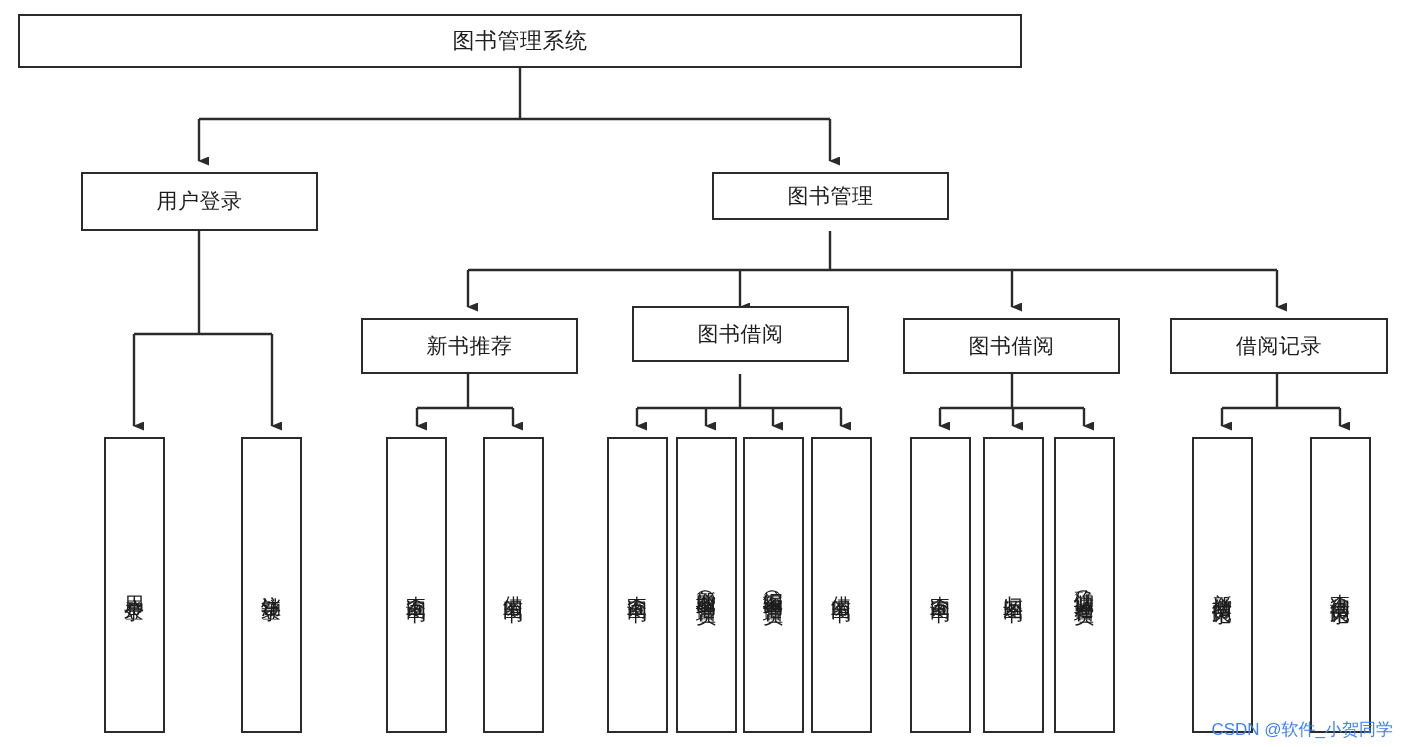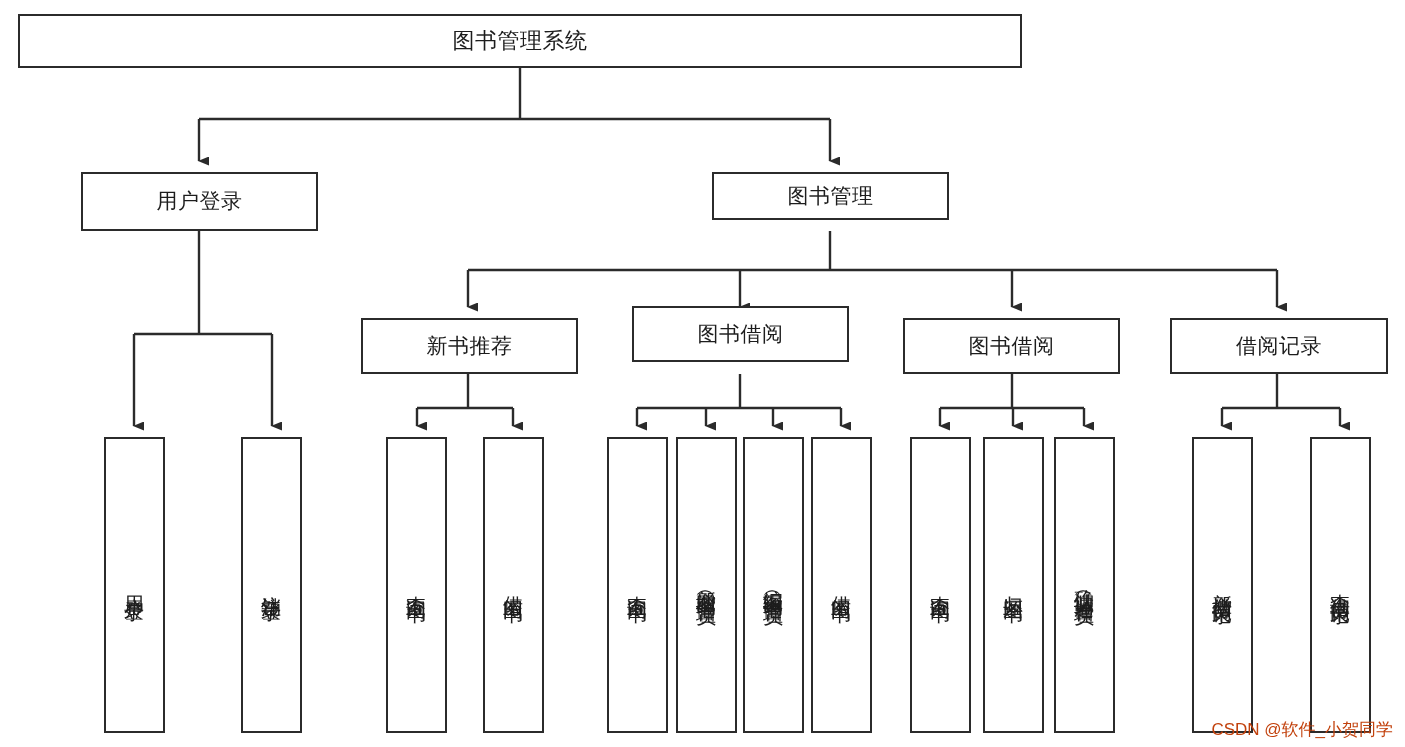--- a/index.html
+++ b/index.html
@@ -64,21 +64,21 @@
     font-size: 20px;
     letter-spacing: 2.5px;
     line-height: 1;
   }
   .watermark {
     position: absolute;
     right: 12px;
     bottom: 6px;
     font-family: "Liberation Sans", "DejaVu Sans", sans-serif;
     font-size: 17px;
-    color: #c2410c;
+    color: #3b82f6;
     white-space: nowrap;
     user-select: none;
   }
 </style>
 </head>
 <body>
 
 <div id="diagram-root">
   <svg class="diagram-canvas" viewBox="0 0 1405 747" preserveAspectRatio="none">
     <defs>

